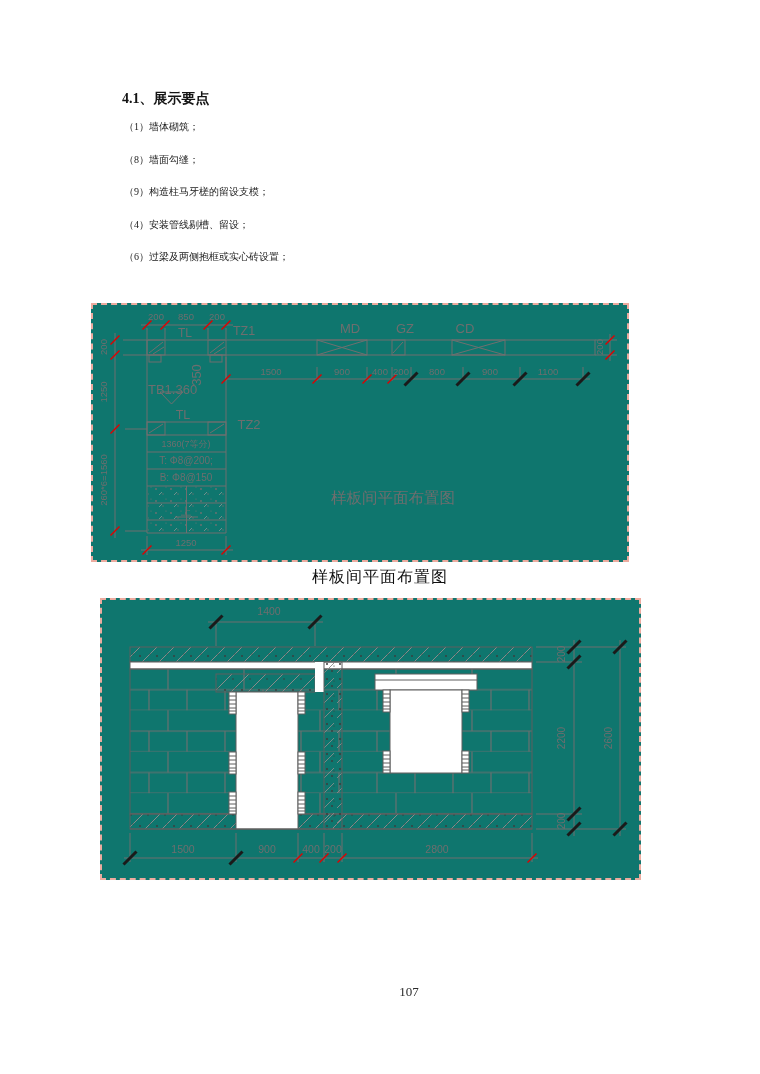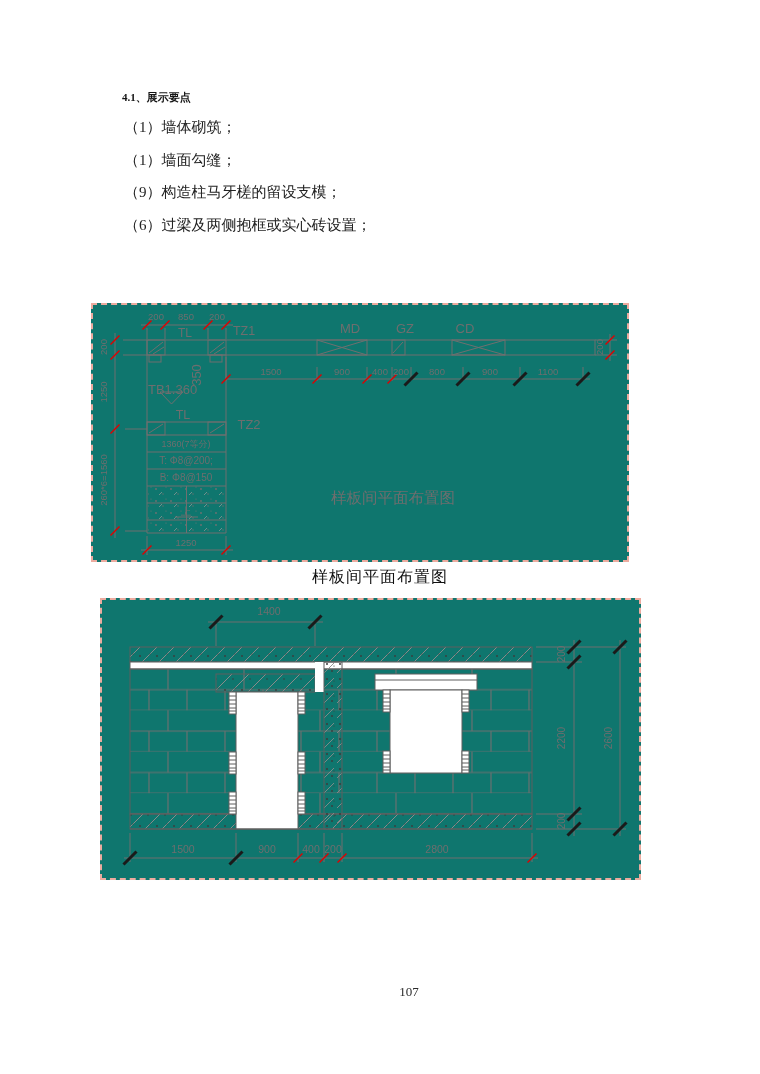--- a/index.html
+++ b/index.html
@@ -1,24 +1,24 @@
 <!DOCTYPE html>
 <html><head>
 <meta charset="utf-8">
 <style>
   html,body{margin:0;padding:0;}
   body{
     width:760px;height:1074px;position:relative;background:#ffffff;
     font-family:"Liberation Serif","DejaVu Serif",serif;color:#1c1c1c;overflow:hidden;
   }
   .heading{
-    position:absolute;left:122px;top:90px;font-size:11px;font-weight:bold;color:#141414;
+    position:absolute;left:122px;top:90px;font-size:14px;font-weight:bold;color:#141414;
   }
   .doc-list{position:absolute;left:124px;top:111px;}
-  .doc-list .li{height:32.5px;line-height:32.5px;font-size:15px;color:#222;}
+  .doc-list .li{height:32.5px;line-height:32.5px;font-size:10px;color:#222;}
   .figure-box{
     position:absolute;border:2px dashed #ecab9f;background:#0f766e;box-sizing:content-box;
   }
   .fig1{left:91px;top:303px;width:534px;height:255px;}
   .fig2{left:100px;top:598px;width:537px;height:278px;}
   .fig-caption{
     position:absolute;left:0;top:567px;width:760px;text-align:center;
     font-size:16px;color:#101010;letter-spacing:1px;
   }
   .pagenum{
@@ -31,22 +31,23 @@
     fill:#6e6e6e;
   }
 </style>
 </head>
 <body>
 
 <div class="heading">4.1、展示要点</div>
 
 <div class="doc-list">
   <div class="li">（1）墙体砌筑；</div>
-  <div class="li">（1）墙面勾缝；</div>
+  <div class="li">（8）墙面勾缝；</div>
   <div class="li">（9）构造柱马牙槎的留设支模；</div>
+  <div class="li">（4）安装管线剔槽、留设；</div>
   <div class="li">（6）过梁及两侧抱框或实心砖设置；</div>
 </div>
 
 <div class="figure-box fig1">
 <svg width="534" height="255" viewBox="0 0 534 255">
   <defs>
     <g id="f1rt">
           <path d="M-4.5 4.5L4.5 -4.5" stroke="#e00000" stroke-width="1.5" fill="none"></path>
         </g>
     <g id="f1bt">

